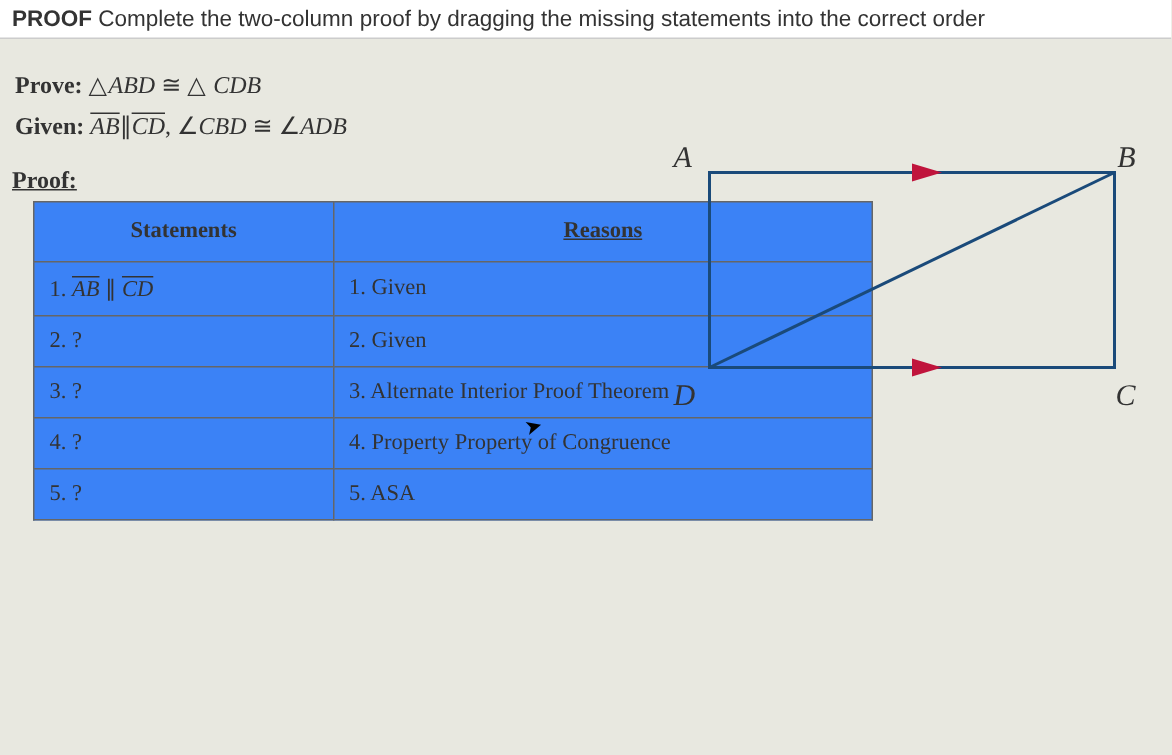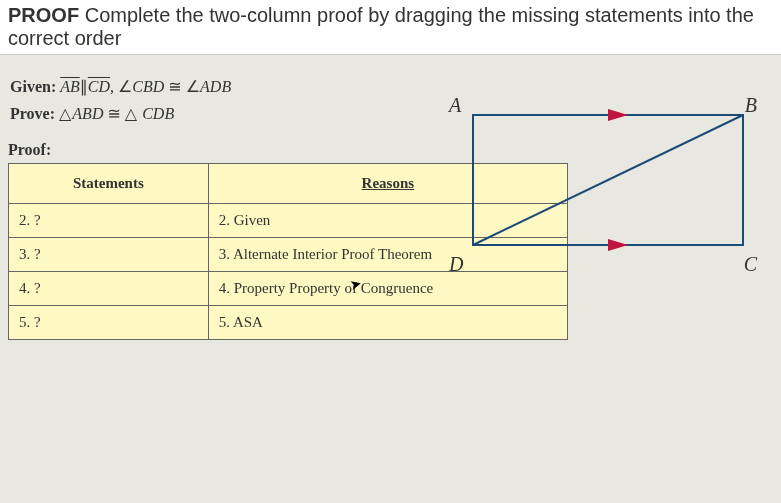--- a/index.html
+++ b/index.html
@@ -10,47 +10,48 @@
     font-family: Georgia, 'Times New Roman', serif;
     color: #333;
     overflow: hidden;
     position: relative;
   }
   .header-bar {
     background: #fff;
     padding: 4px 8px;
     border-bottom: 1px solid #ccc;
     font-family: Arial, sans-serif;
-    font-size: 20px;
+    font-size: 15px;
   }
   .header-bar b { font-weight: 700; }
   .given-prove {
     padding: 18px 10px 8px 10px;
     font-size: 16px;
     line-height: 1.7;
   }
   .math-overline {
     text-decoration: overline;
     font-style: italic;
   }
   .math-i { font-style: italic; }
   .tri::before { content: "△"; margin-right: 1px; }
   .ang::before { content: "∠"; }
   .cong::before { content: "≅"; }
   .proof-label {
     padding: 6px 0 4px 8px;
     font-size: 16px;
     font-weight: 700;
+    text-decoration: underline;
   }
   .proof-table {
-    margin-left: 8px;
+    margin-left: 22px;
     border-collapse: collapse;
     width: 560px;
     font-size: 15px;
-    background: #fef9c3;
+    background: #3b82f6;
   }
   .proof-table th, .proof-table td {
     border: 1px solid #666;
     padding: 8px 10px;
     text-align: left;
     vertical-align: middle;
   }
   .proof-table th {
     font-weight: 700;
     text-align: center;
@@ -91,31 +92,31 @@
 </style>
 </head>
 <body>
 
 <div class="header-bar">
   <b>PROOF</b><span> Complete the two-column proof by dragging the missing statements into the correct order</span>
 </div>
 
 <div class="given-prove">
   <div>
+    <b>Prove:</b>
+    <span class="tri"></span><span class="math-i">ABD</span>
+    <span class="cong"></span>
+    <span class="tri"></span> <span class="math-i">CDB</span>
+  </div>
+  <div>
     <b>Given:</b>
     <span class="math-overline">AB</span><span>∥</span><span class="math-overline">CD</span><span>, </span>
     <span class="ang"></span><span class="math-i">CBD</span>
     <span class="cong"></span>
     <span class="ang"></span><span class="math-i">ADB</span>
-  </div>
-  <div>
-    <b>Prove:</b>
-    <span class="tri"></span><span class="math-i">ABD</span>
-    <span class="cong"></span>
-    <span class="tri"></span> <span class="math-i">CDB</span>
   </div>
 </div>
 
 <div class="diagram">
   <svg viewBox="0 0 330 170">
     <rect x="40" y="15" width="270" height="130" fill="none" stroke="#1a4a7a" stroke-width="2"></rect>
     <line x1="40" y1="145" x2="310" y2="15" stroke="#1a4a7a" stroke-width="2"></line>
 
     <polygon points="175,9 195,15 175,21" fill="#c0143c"></polygon>
 
@@ -131,20 +132,27 @@
 
 <table class="proof-table">
   <thead>
     <tr>
       <th class="col-stmt">Statements</th>
       <th class="col-reason">Reasons</th>
     </tr>
   </thead>
   <tbody>
     <tr>
+      <td>
+        <span>1.</span>
+        <span class="math-overline">AB</span><span> ∥ </span><span class="math-overline">CD</span>
+      </td>
+      <td><span>1.</span> <span>Given</span></td>
+    </tr>
+    <tr>
       <td><span>2.</span> <span>?</span></td>
       <td><span>2.</span> <span>Given</span></td>
     </tr>
     <tr>
       <td><span>3.</span> <span>?</span></td>
       <td><span>3.</span> <span>Alternate Interior Proof Theorem</span></td>
     </tr>
     <tr>
       <td><span>4.</span> <span>?</span></td>
       <td><span>4.</span> <span>Property Property of Congruence</span></td>

